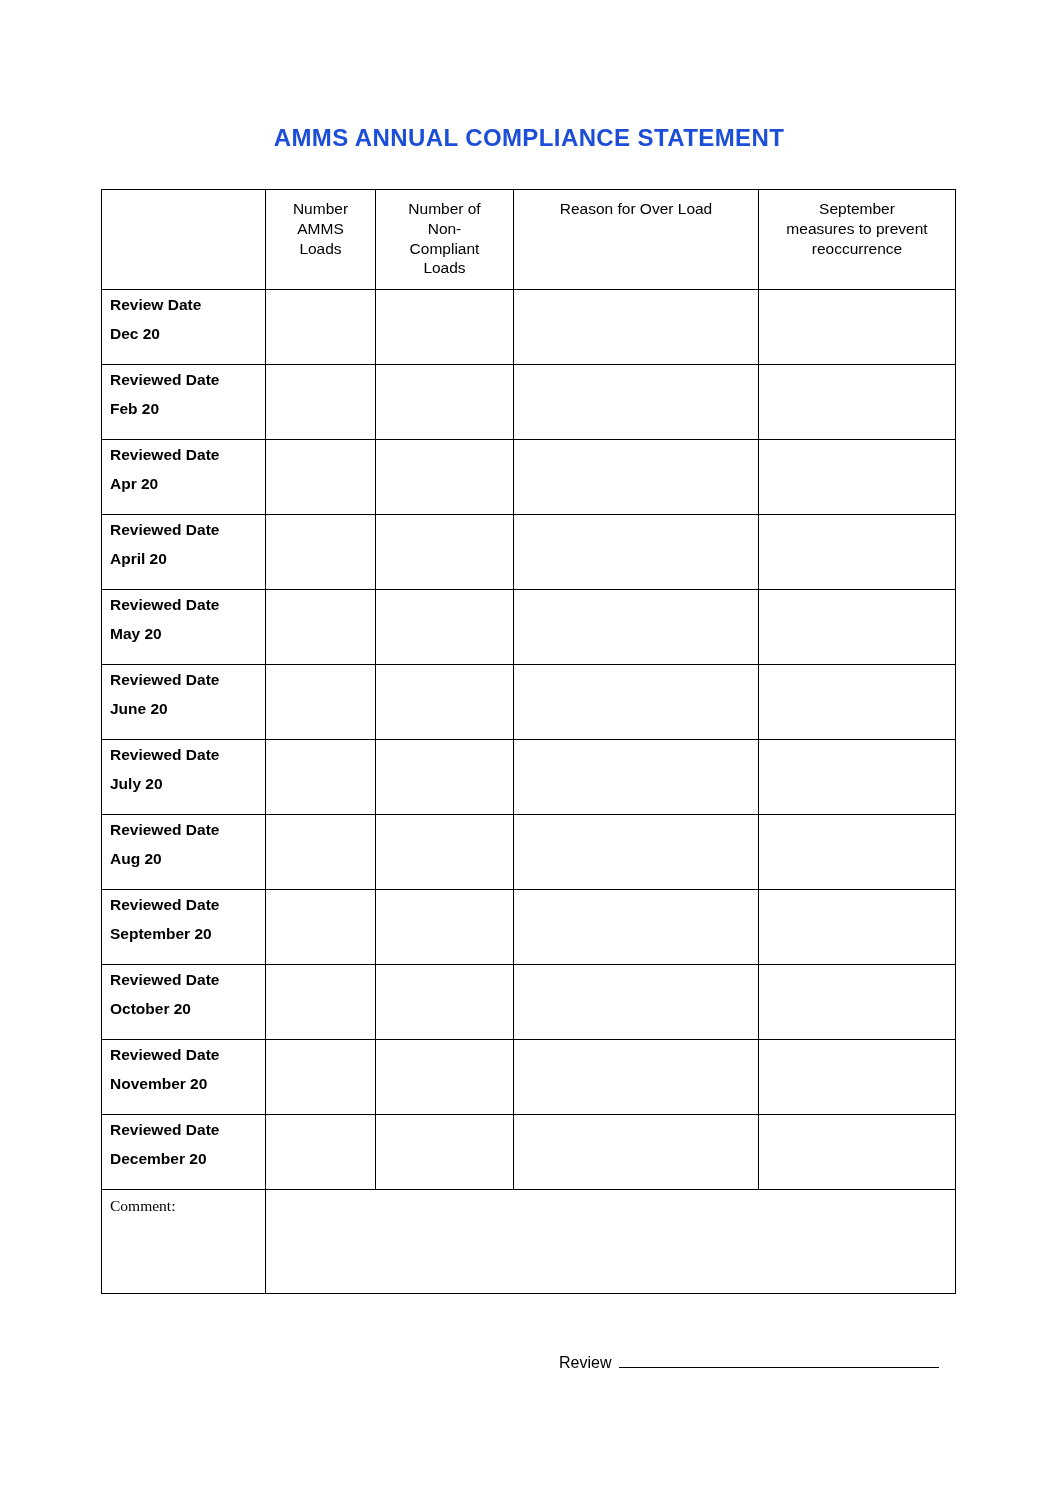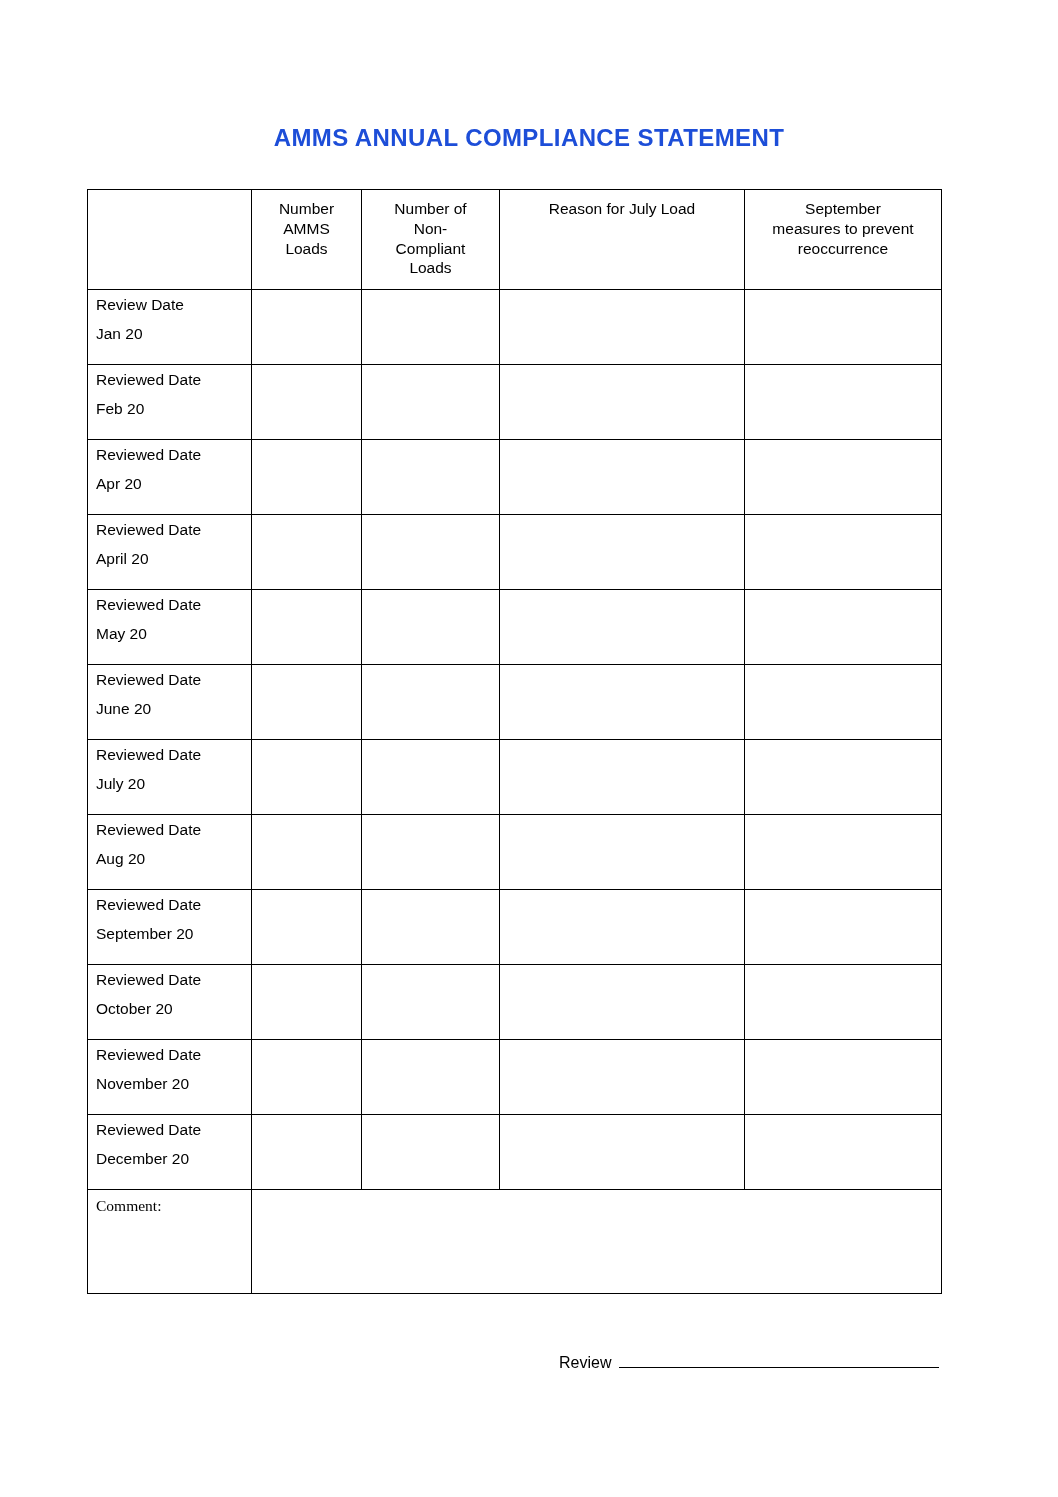--- a/index.html
+++ b/index.html
@@ -32,21 +32,21 @@
     text-align: center;
     font-size: 24px;
     font-weight: bold;
     letter-spacing: 0.4px;
     color: #1d4ed8;
     white-space: pre;
   }
 
   table.compliance-table {
     position: absolute;
-    left: 87px;
+    left: 101px;
     top: 189px;
     width: 854px;
     border-collapse: collapse;
     table-layout: fixed;
     border-radius: 27px;
   }
   table.compliance-table td {
     border: 1.6px solid #000000;
     padding: 0;
     vertical-align: top;
@@ -66,21 +66,21 @@
     line-height: 1.28;
     padding-top: 9px;
     padding-left: 4px;
     padding-right: 4px;
     white-space: pre-line;
     font-size: 15.5px;
   }
   .hdr-blank { }
 
   
-  tr.month-row td { height: 74px; }
+  tr.month-row td { height: 74px; font-weight: bold; }
   .row-label {
     padding: 7px 0 0 8px;
     line-height: 1.0;
   }
   .row-label .label-line1 {
     display: block;
     font-size: 15.5px;
     margin-bottom: 13px;
   }
   .row-label .label-line2 {
@@ -141,34 +141,34 @@
 AMMS
 Loads</div>
         </td>
         <td>
           <div class="hdr-text">Number  of
 Non-
 Compliant
 Loads</div>
         </td>
         <td>
-          <div class="hdr-text">Reason for July Load</div>
+          <div class="hdr-text">Reason for Over Load</div>
         </td>
         <td>
           <div class="hdr-text">September
 measures to prevent
 reoccurrence</div>
         </td>
       </tr>
 
       <tr class="month-row">
         <td>
           <div class="row-label">
             <span class="label-line1">Review Date</span>
-            <span class="label-line2">Jan 20</span>
+            <span class="label-line2">Dec 20</span>
           </div>
         </td>
         <td class="cell-blank"></td>
         <td class="cell-blank"></td>
         <td class="cell-blank"></td>
         <td class="cell-blank"></td>
       </tr>
 
       <tr class="month-row">
         <td>

